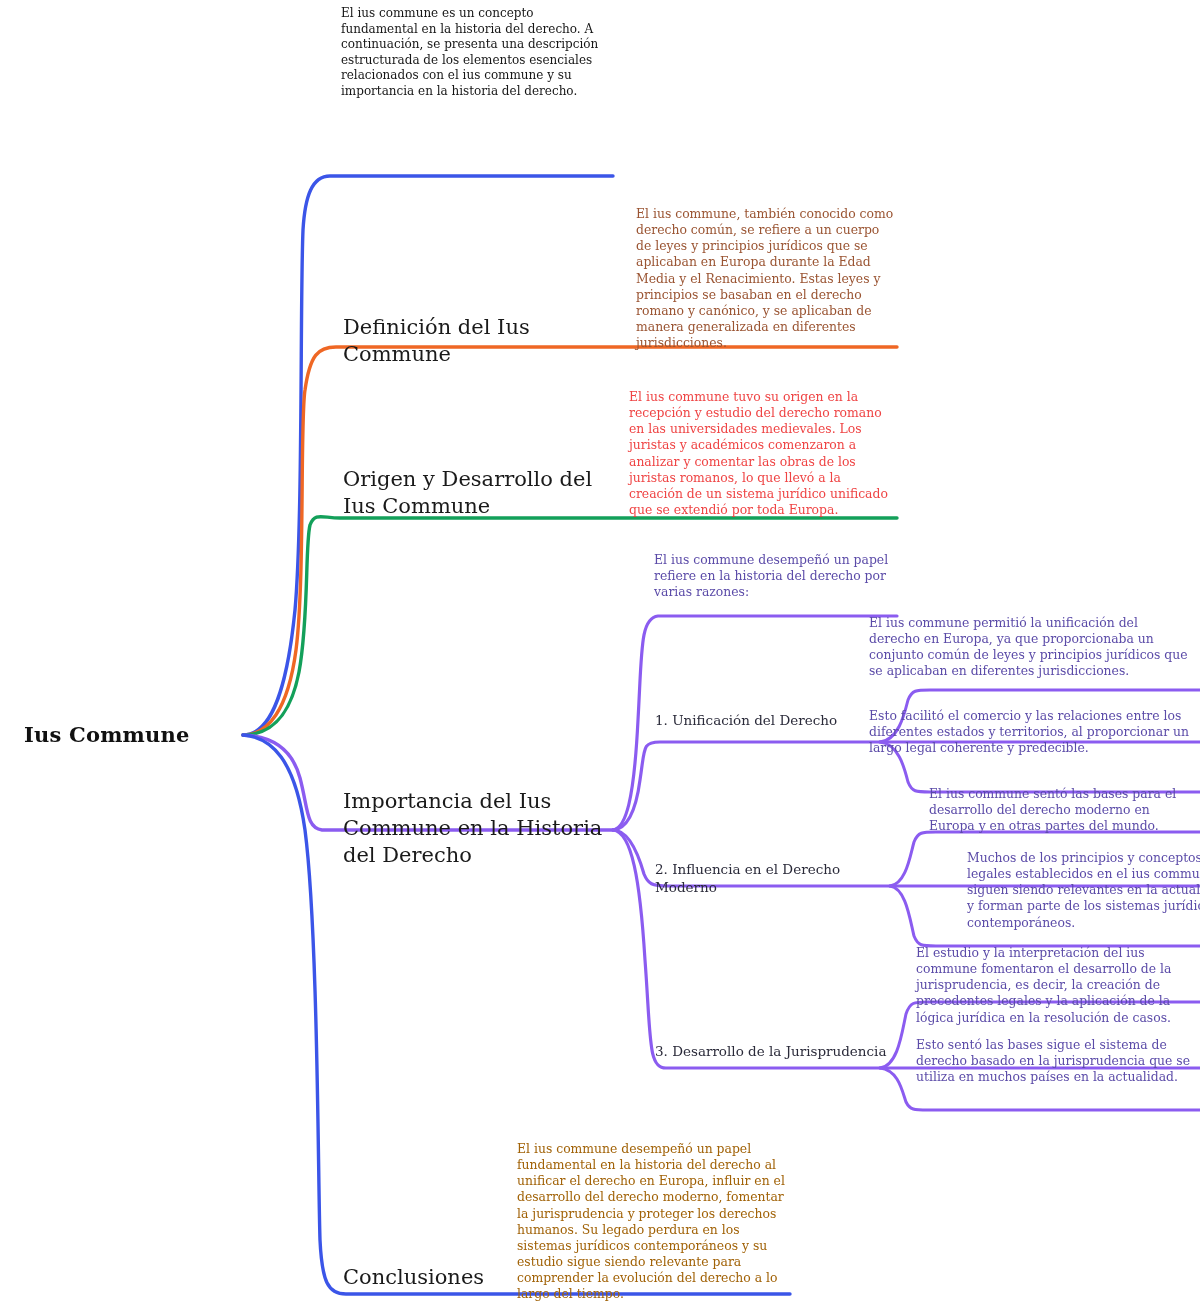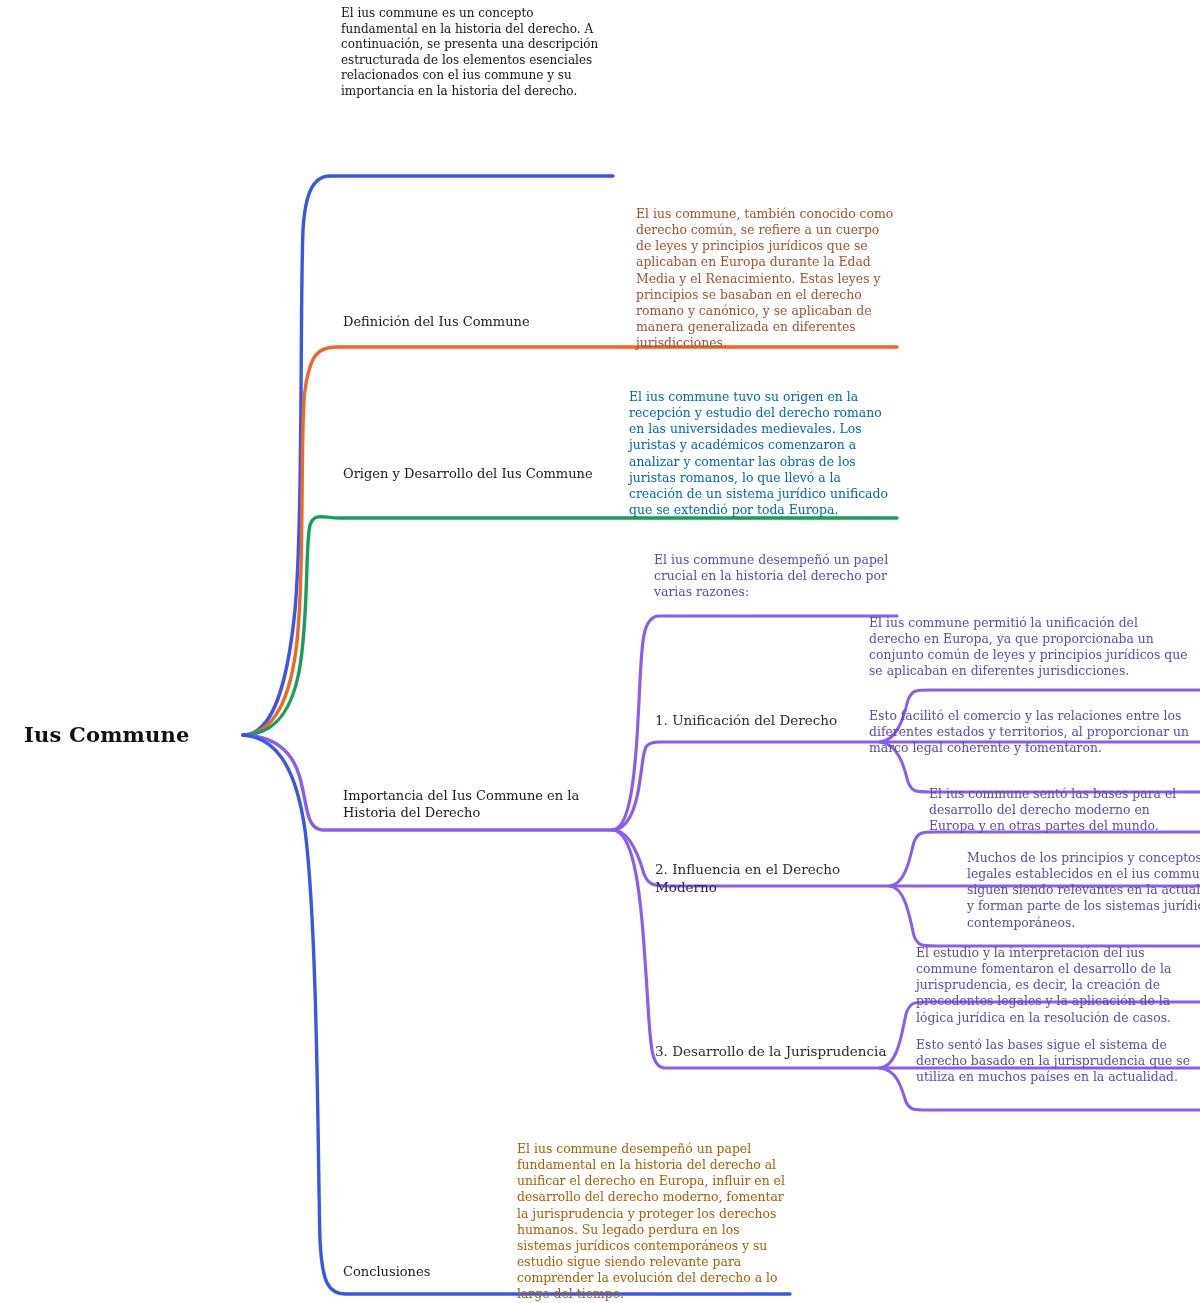--- a/index.html
+++ b/index.html
@@ -34,21 +34,21 @@
   .root-label {
     font-family: "DejaVu Serif", "Liberation Serif", serif;
     font-weight: bold;
     font-size: 21px;
     color: #111111;
     letter-spacing: 0.2px;
     white-space: nowrap;
   }
   .branch-label {
     font-family: "DejaVu Serif", "Liberation Serif", serif;
-    font-size: 13px;
+    font-size: 21px;
     color: #1a1a1a;
     line-height: 1.28;
   }
   .sub-label {
     font-family: "DejaVu Serif", "Liberation Serif", serif;
     font-size: 13.5px;
     color: #2b2b3a;
     line-height: 1.3;
   }
   .body-text {
@@ -56,21 +56,21 @@
     font-size: 12.4px;
     line-height: 1.30;
   }
   .intro-text {
     font-family: "DejaVu Serif", "Liberation Serif", serif;
     font-size: 12px;
     line-height: 1.30;
     color: #161616;
   }
   .c-orange { color: #9a5432; }
-  .c-green  { color: #0369a1; }
+  .c-green  { color: #ef4444; }
   .c-purple { color: #5b4ba8; }
   .c-blue   { color: #a16207; }
 </style>
 </head>
 <body>
 
 <div id="canvas">
 
   <svg class="links" viewBox="0 0 1200 1303" xmlns="http://www.w3.org/2000/svg">
 
@@ -106,25 +106,25 @@
 
   <div class="node intro-text" style="left:341px; top:6px; width:258px;">El ius commune es un concepto fundamental en la historia del derecho. A continuación, se presenta una descripción estructurada de los elementos esenciales relacionados con el ius commune y su importancia en la historia del derecho.</div>
 
   <div class="node branch-label" style="left:343px; top:314px; width:270px;">Definición del Ius Commune</div>
   <div class="node body-text c-orange" style="left:636px; top:206px; width:262px;">El ius commune, también conocido como derecho común, se refiere a un cuerpo de leyes y principios jurídicos que se aplicaban en Europa durante la Edad Media y el Renacimiento. Estas leyes y principios se basaban en el derecho romano y canónico, y se aplicaban de manera generalizada en diferentes jurisdicciones.</div>
 
   <div class="node branch-label" style="left:343px; top:466px; width:250px;">Origen y Desarrollo del Ius Commune</div>
   <div class="node body-text c-green" style="left:629px; top:389px; width:265px;">El ius commune tuvo su origen en la recepción y estudio del derecho romano en las universidades medievales. Los juristas y académicos comenzaron a analizar y comentar las obras de los juristas romanos, lo que llevó a la creación de un sistema jurídico unificado que se extendió por toda Europa.</div>
 
   <div class="node branch-label" style="left:343px; top:788px; width:265px;">Importancia del Ius Commune en la Historia del Derecho</div>
-  <div class="node body-text c-purple" style="left:654px; top:552px; width:245px;">El ius commune desempeñó un papel crucial en la historia del derecho por varias razones:</div>
+  <div class="node body-text c-purple" style="left:654px; top:552px; width:245px;">El ius commune desempeñó un papel refiere en la historia del derecho por varias razones:</div>
 
   <div class="node sub-label" style="left:655px; top:712px; width:230px;">1. Unificación del Derecho</div>
   <div class="node body-text c-purple" style="left:869px; top:615px; width:320px;">El ius commune permitió la unificación del derecho en Europa, ya que proporcionaba un conjunto común de leyes y principios jurídicos que se aplicaban en diferentes jurisdicciones.</div>
-  <div class="node body-text c-purple" style="left:869px; top:708px; width:320px;">Esto facilitó el comercio y las relaciones entre los diferentes estados y territorios, al proporcionar un marco legal coherente y fomentaron.</div>
+  <div class="node body-text c-purple" style="left:869px; top:708px; width:320px;">Esto facilitó el comercio y las relaciones entre los diferentes estados y territorios, al proporcionar un largo legal coherente y predecible.</div>
 
   <div class="node sub-label" style="left:655px; top:861px; width:240px;">2. Influencia en el Derecho Moderno</div>
   <div class="node body-text c-purple" style="left:929px; top:786px; width:264px;">El ius commune sentó las bases para el desarrollo del derecho moderno en Europa y en otras partes del mundo.</div>
   <div class="node body-text c-purple" style="left:929px; top:850px; width:264px;margin-left:38px;">Muchos de los principios y conceptos legales establecidos en el ius commune siguen siendo relevantes en la actualidad y forman parte de los sistemas jurídicos contemporáneos.</div>
 
   <div class="node sub-label" style="left:655px; top:1043px; width:240px;">3. Desarrollo de la Jurisprudencia</div>
   <div class="node body-text c-purple" style="left:916px; top:945px; width:278px;">El estudio y la interpretación del ius commune fomentaron el desarrollo de la jurisprudencia, es decir, la creación de precedentes legales y la aplicación de la lógica jurídica en la resolución de casos.</div>
   <div class="node body-text c-purple" style="left:916px; top:1037px; width:278px;">Esto sentó las bases sigue el sistema de derecho basado en la jurisprudencia que se utiliza en muchos países en la actualidad.</div>
 
   <div class="node branch-label" style="left:343px; top:1264px; width:200px;">Conclusiones</div>

